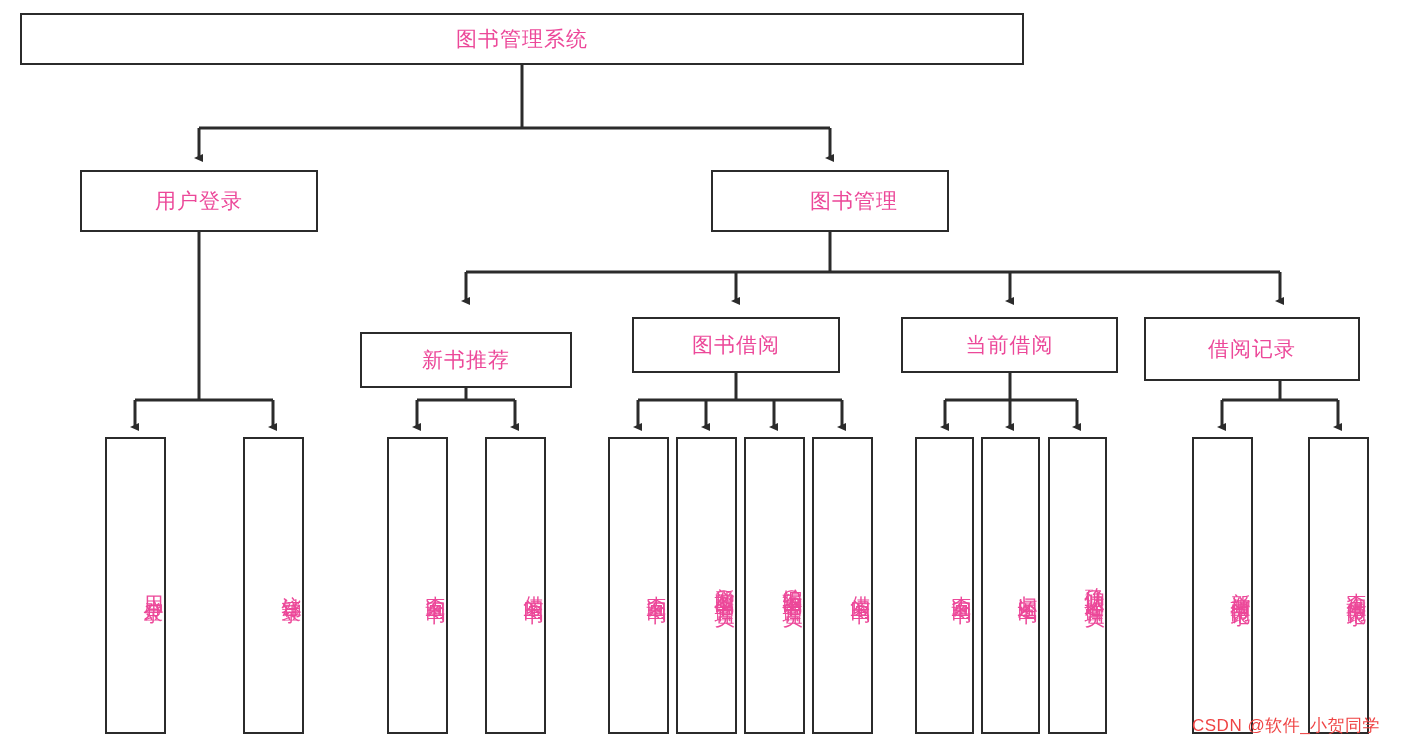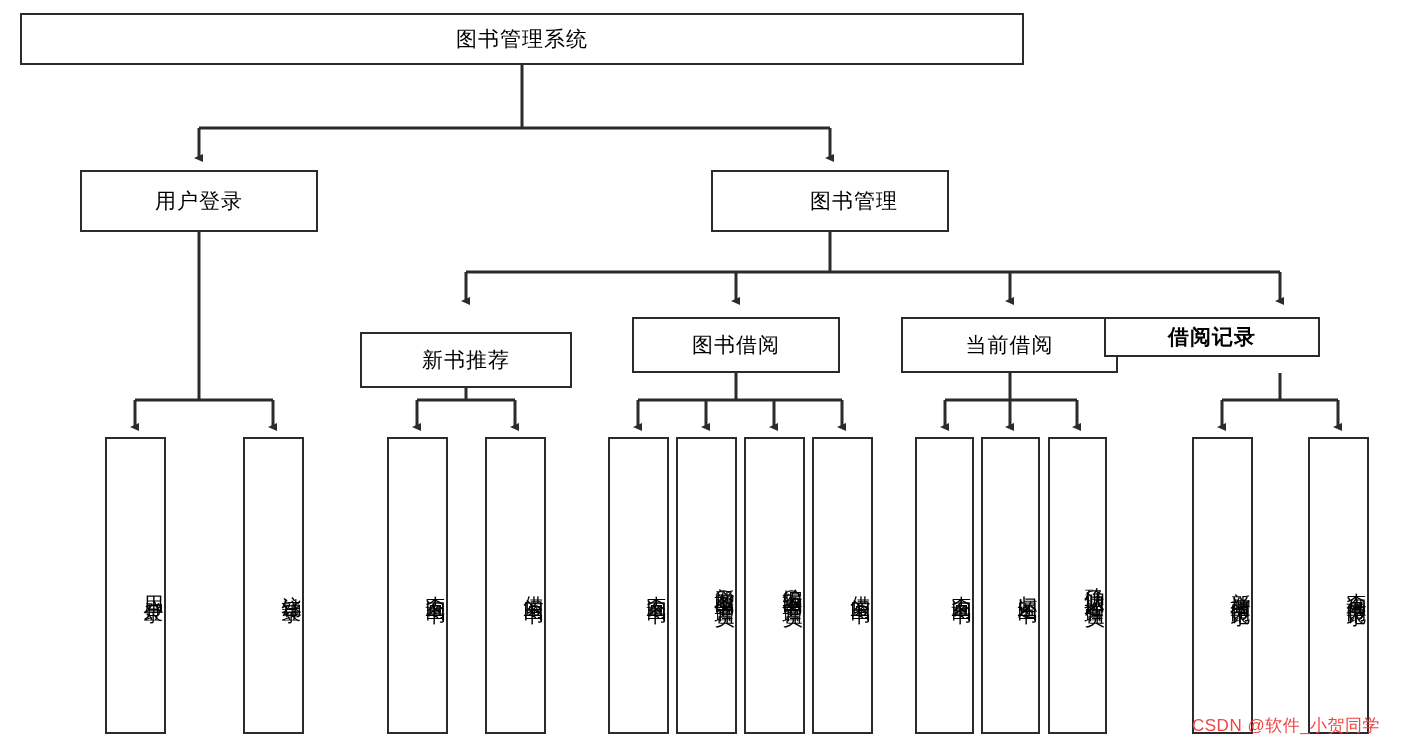--- a/index.html
+++ b/index.html
@@ -26,21 +26,21 @@
     pointer-events: none;
   }
   .node {
     position: absolute;
     box-sizing: border-box;
     background: #ffffff;
     border: 2px solid #2b2b2b;
     display: flex;
     align-items: center;
     justify-content: center;
-    color: #000000;
+    color: #ec4899;
   }
   .node.horiz {
     font-size: 21px;
     letter-spacing: 1px;
   }
   .node.vert {
     writing-mode: vertical-rl;
     text-orientation: upright;
     font-size: 20px;
     letter-spacing: 3px;
@@ -144,21 +144,21 @@
 
   <div class="node horiz" style="left:360px; top:332px; width:212px; height:56px;">
     <span class="htext">新书推荐</span>
   </div>
   <div class="node horiz" style="left:632px; top:317px; width:208px; height:56px;">
     <span class="htext">图书借阅</span>
   </div>
   <div class="node horiz" style="left:901px; top:317px; width:217px; height:56px;">
     <span class="htext">当前借阅</span>
   </div>
-  <div class="node horiz" style="left:1104px; top:317px; width:216px; height:40px;font-weight:bold;">
+  <div class="node horiz" style="left:1144px; top:317px; width:216px; height:64px;">
     <span class="htext">借阅记录</span>
   </div>
 
   <div class="node vert" style="left:105px; top:437px; width:61px; height:297px;">
     <span class="vtext">用户登录</span>
   </div>
   <div class="node vert" style="left:243px; top:437px; width:61px; height:297px;">
     <span class="vtext">注销登录</span>
   </div>
 

